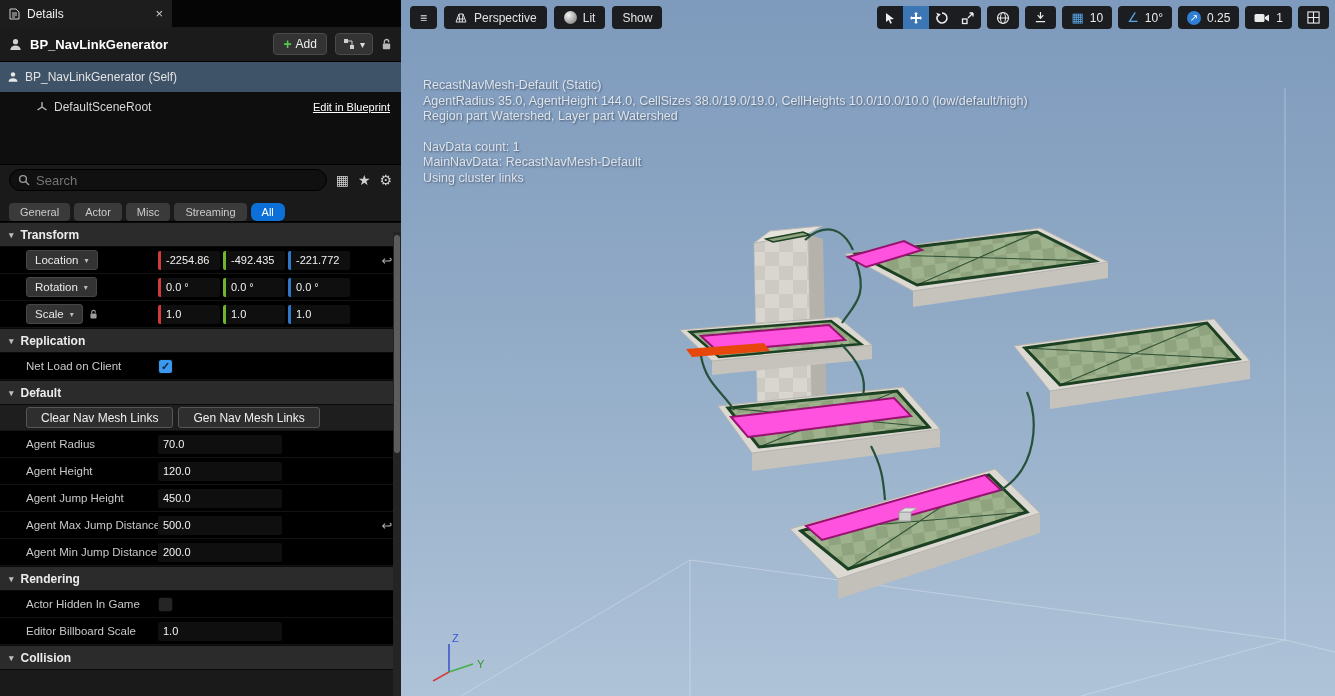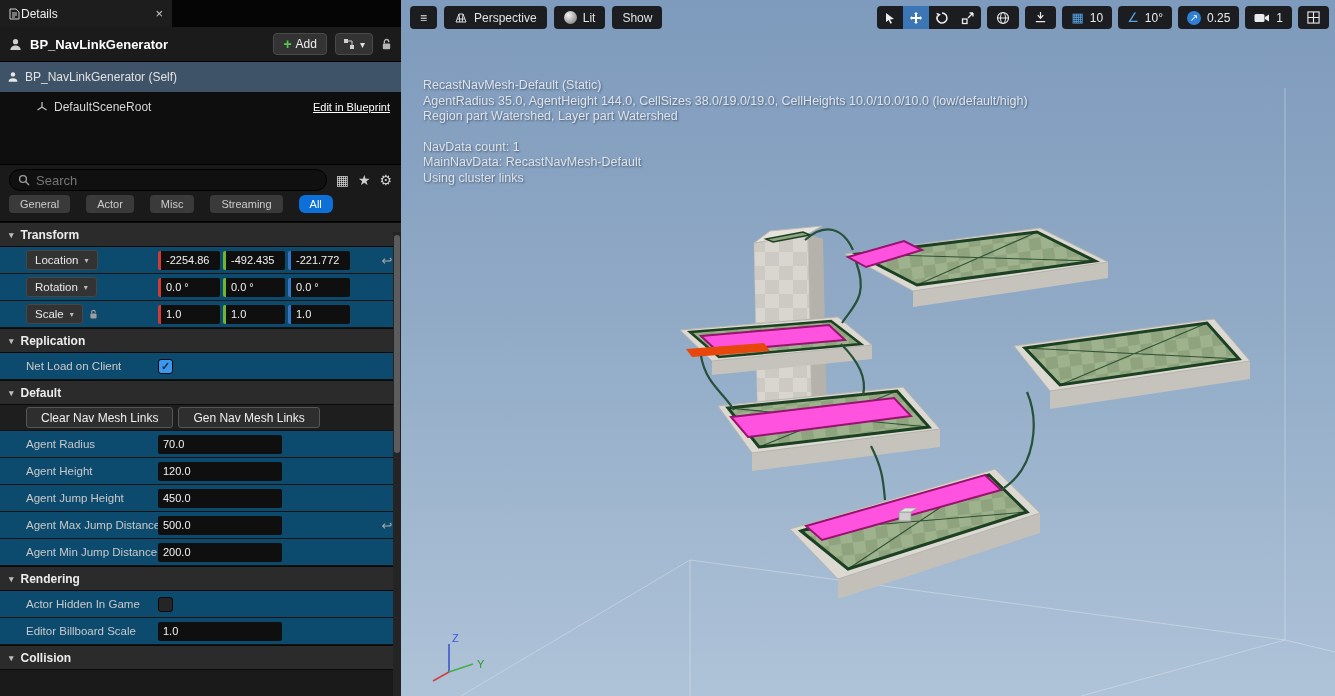--- a/index.html
+++ b/index.html
@@ -3,44 +3,44 @@
 <meta charset="utf-8">
 <style>
   * { margin:0; padding:0; box-sizing:border-box; }
   html,body { width:1335px; height:696px; overflow:hidden; background:#000;
               font-family:"Liberation Sans", sans-serif; }
   .app { display:flex; width:1335px; height:696px; }
 
   
   .details-panel { width:401px; height:696px; background:#1a1a1a; position:relative; flex:none; }
   .tab-bar { height:27px; background:#050505; display:flex; align-items:stretch; }
-  .tab { width:172px; background:#1d1d1d; display:flex; align-items:center; gap:1px; padding:0 9px; color:#efefef; font-size:12px; }
+  .tab { width:172px; background:#1d1d1d; display:flex; align-items:center; gap:7px; padding:0 9px; color:#efefef; font-size:12px; }
   .tab-close { margin-left:auto; color:#cfcfcf; font-size:13px; cursor:pointer; }
   .hdr { height:35px; background:#1b1b1b; border-bottom:1px solid #000; display:flex; align-items:center; gap:8px; padding:0 9px; }
   .actor-title { font-weight:bold; color:#fff; font-size:13px; flex:1; white-space:nowrap; overflow:hidden; }
   .add-btn { height:22px; background:#333; border:1px solid #4a4a4a; border-radius:4px; color:#eee; font-size:12px; display:flex; align-items:center; gap:4px; padding:0 9px; }
   .plus { color:#57c74f; font-weight:bold; font-size:14px; }
   .split-btn { height:22px; background:#333; border:1px solid #4a4a4a; border-radius:4px; color:#ddd; font-size:10px; display:flex; align-items:center; gap:5px; padding:0 7px; }
   .tree { height:103px; background:#0e0e0e; border-bottom:1px solid #000; }
   .tree-row { height:30px; display:flex; align-items:center; gap:6px; padding:0 7px; font-size:12px; color:#e2e2e2; }
   .tree-row.selected { background:#3e5268; }
   .tree-row.child { padding-left:36px; color:#d6d6d6; }
   .edit-link { margin-left:auto; color:#fff; text-decoration:underline; font-size:11px; padding-right:4px;padding-left:20px; }
   .search-row { height:30px; background:#1a1a1a; display:flex; align-items:center; gap:9px; padding:0 9px; }
   .search-box { flex:1; height:22px; background:#101010; border:1px solid #000; border-radius:11px; display:flex; align-items:center; gap:6px; padding:0 8px; }
   .search-box input { flex:1; background:transparent; border:none; outline:none; color:#22c55e; font-size:13px; }
   .mini-ico { color:#cfcfcf; font-size:14px; line-height:1; }
-  .filter-row { height:27px; background:#1a1a1a; border-bottom:1px solid #000; display:flex; align-items:flex-start; gap:16px; padding:0 9px; }
+  .filter-row { height:27px; background:#1a1a1a; border-bottom:1px solid #000; display:flex; align-items:flex-end; gap:4px; padding:0 9px; }
   .chip { height:18px; padding:0 11px; border-radius:4px; background:#3a3a3a; color:#ccc; font-size:11px; display:flex; align-items:center; border:none; }
   .chip.active { background:#0d6fd8; color:#fff;border-radius:6px; }
 
   .props { background:#1a1a1a; }
   .section-header { height:25px; background:#2b2b2b; border-top:1px solid #0a0a0a; border-bottom:1px solid #0a0a0a; display:flex; align-items:center; gap:7px; padding:0 9px; color:#ececec; font-size:12px; font-weight:bold; }
   .tri { font-size:9px; color:#bdbdbd; }
-  .prow { display:grid; grid-template-columns:158px 1fr 28px; align-items:center; height:27px; border-bottom:1px solid #131313; background:#0c4a6e; }
+  .prow { display:grid; grid-template-columns:158px 1fr 28px; align-items:center; height:27px; border-bottom:1px solid #131313; background:#000000; }
   .plabel { padding-left:26px; font-size:11.5px; color:#c9c9c9; white-space:nowrap; overflow:hidden; display:flex; align-items:center; gap:6px; }
   .pvals { display:flex; gap:3px; align-items:center; padding-right:2px; }
   .field { height:19px; background:#0f0f0f; border-radius:2px; display:flex; align-items:center; padding:0 5px; font-size:11px; color:#f2f2f2; white-space:nowrap; overflow:hidden; }
   .axis-x { border-left:3px solid #cf3b3b; }
   .axis-y { border-left:3px solid #6fb628; }
   .axis-z { border-left:3px solid #3077c8; }
   .f3 { width:62px; }
   .f-wide { width:124px; }
   .dd { height:20px; background:#333; border:1px solid #464646; border-radius:3px; display:flex; align-items:center; gap:6px; padding:0 8px; font-size:11.5px; color:#e9e9e9; }
   .ddv { font-size:8px; color:#bbb; }

